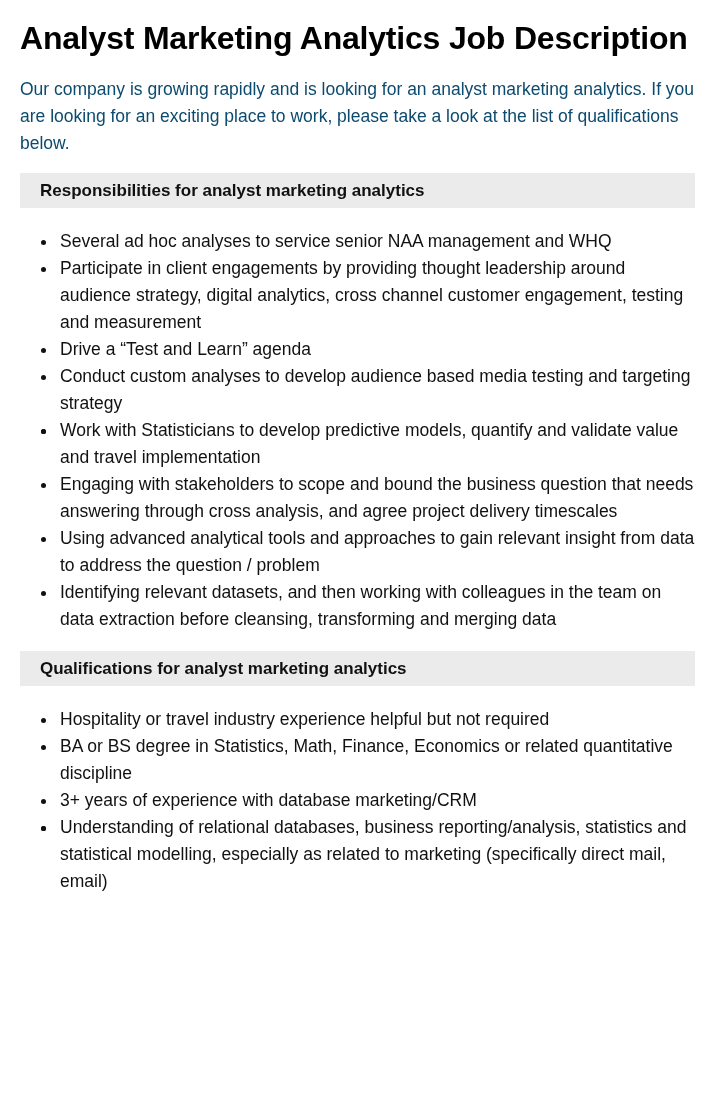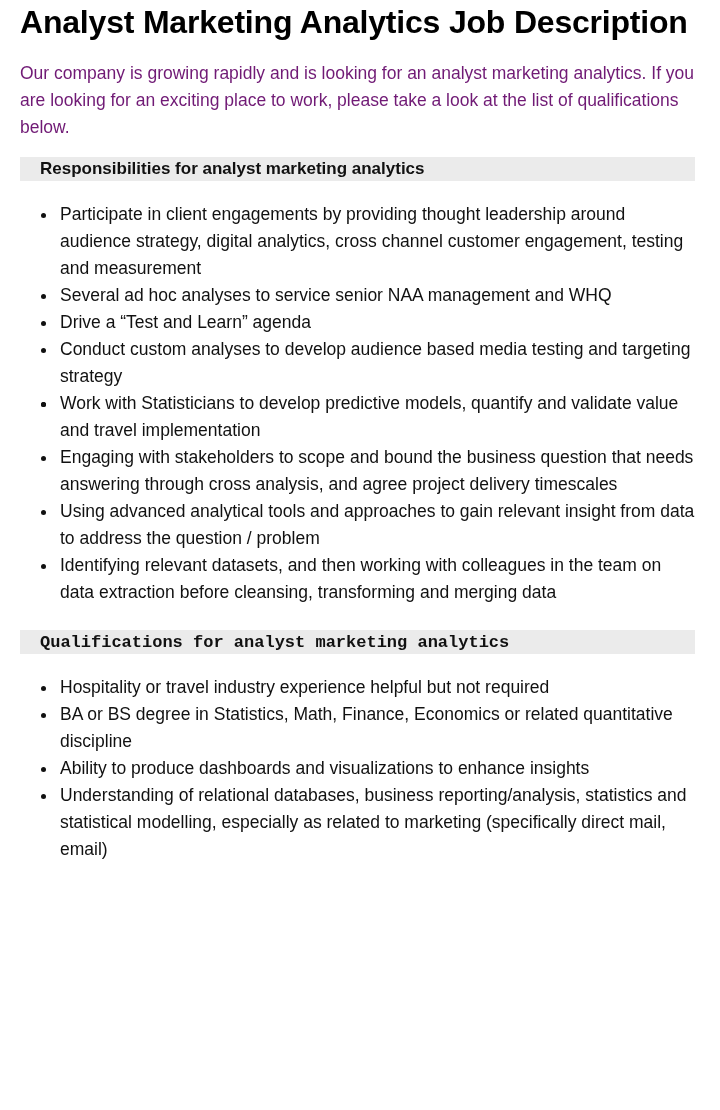--- a/index.html
+++ b/index.html
@@ -3,72 +3,73 @@
   <meta charset="utf-8">
   <style>
     html, body { margin: 0; padding: 0; background: #ffffff; }
     body {
       width: 720px; height: 1110px; overflow: hidden;
       font-family: "Liberation Sans", "DejaVu Sans", sans-serif;
       color: #111111;
     }
     .page { position: relative; padding: 0 25px 0 20px; }
     h1 {
-      margin: 0; padding-top: 2px;
+      margin: 0; padding-top: 18px;
       font-size: 32px; font-weight: 700; line-height: 40px;
       letter-spacing: -0.2px; color: #000;
       white-space: nowrap;
     }
     .intro {
       margin: 18px 0 0 0;
-      font-size: 17.5px; line-height: 27px; color: #701a75;
+      font-size: 17.5px; line-height: 27px; color: #0c4a6e;
     }
     .section-header {
       margin-top: 16px;
       background: #ebebeb;
-      height: 24px;
+      height: 35px;
       display: flex; align-items: center;
       padding-left: 20px;
       font-size: 17px; font-weight: 700; color: #111;
     }
     ul.list {
       margin: 20px 0 0 0; padding: 0 0 0 40px;
       list-style: none;
     }
     ul.list li {
       position: relative;
       font-size: 17.5px; line-height: 27px; color: #111;
     }
     ul.list li .bullet {
       position: absolute; left: -19px; top: 12px;
       width: 5px; height: 5px; border-radius: 50%;
       background: #111;
     }
-    .sec2 { margin-top: 24px; font-family: Liberation Mono, monospace; }
+    .sec2 { margin-top: 18px; }
   </style>
 </head>
 <body>
 
 <div class="page">
   <h1>Analyst Marketing Analytics Job Description</h1>
   <p class="intro">Our company is growing rapidly and is looking for an analyst marketing analytics. If you are looking for an exciting place to work, please take a look at the list of qualifications below.</p>
 
   <div class="section-header">Responsibilities for analyst marketing analytics</div>
   <ul class="list">
+    <li><span class="bullet"></span><span>Several ad hoc analyses to service senior NAA management and WHQ</span></li>
     <li><span class="bullet"></span><span>Participate in client engagements by providing thought leadership around audience strategy, digital analytics, cross channel customer engagement, testing and measurement</span></li>
-    <li><span class="bullet"></span><span>Several ad hoc analyses to service senior NAA management and WHQ</span></li>
     <li><span class="bullet"></span><span>Drive a “Test and Learn” agenda</span></li>
     <li><span class="bullet"></span><span>Conduct custom analyses to develop audience based media testing and targeting strategy</span></li>
     <li><span class="bullet"></span></li>
     <li><span class="bullet"></span><span>Work with Statisticians to develop predictive models, quantify and validate value and travel implementation</span></li>
     <li><span class="bullet"></span><span>Engaging with stakeholders to scope and bound the business question that needs answering through cross analysis, and agree project delivery timescales</span></li>
     <li><span class="bullet"></span><span>Using advanced analytical tools and approaches to gain relevant insight from data to address the question / problem</span></li>
     <li><span class="bullet"></span><span>Identifying relevant datasets, and then working with colleagues in the team on data extraction before cleansing, transforming and merging data</span></li>
   </ul>
 
   <div class="section-header sec2">Qualifications for analyst marketing analytics</div>
   <ul class="list">
     <li><span class="bullet"></span><span>Hospitality or travel industry experience helpful but not required</span></li>
     <li><span class="bullet"></span><span>BA or BS degree in Statistics, Math, Finance, Economics or related quantitative discipline</span></li>
-    <li><span class="bullet"></span><span>Ability to produce dashboards and visualizations to enhance insights</span></li>
+    <li><span class="bullet"></span><span>3+ years of experience with database marketing/CRM</span></li>
+    <li><span class="bullet"></span></li>
     <li><span class="bullet"></span><span>Understanding of relational databases, business reporting/analysis, statistics and statistical modelling, especially as related to marketing (specifically direct mail, email)</span></li>
   </ul>
 </div>
 
 </body></html>

